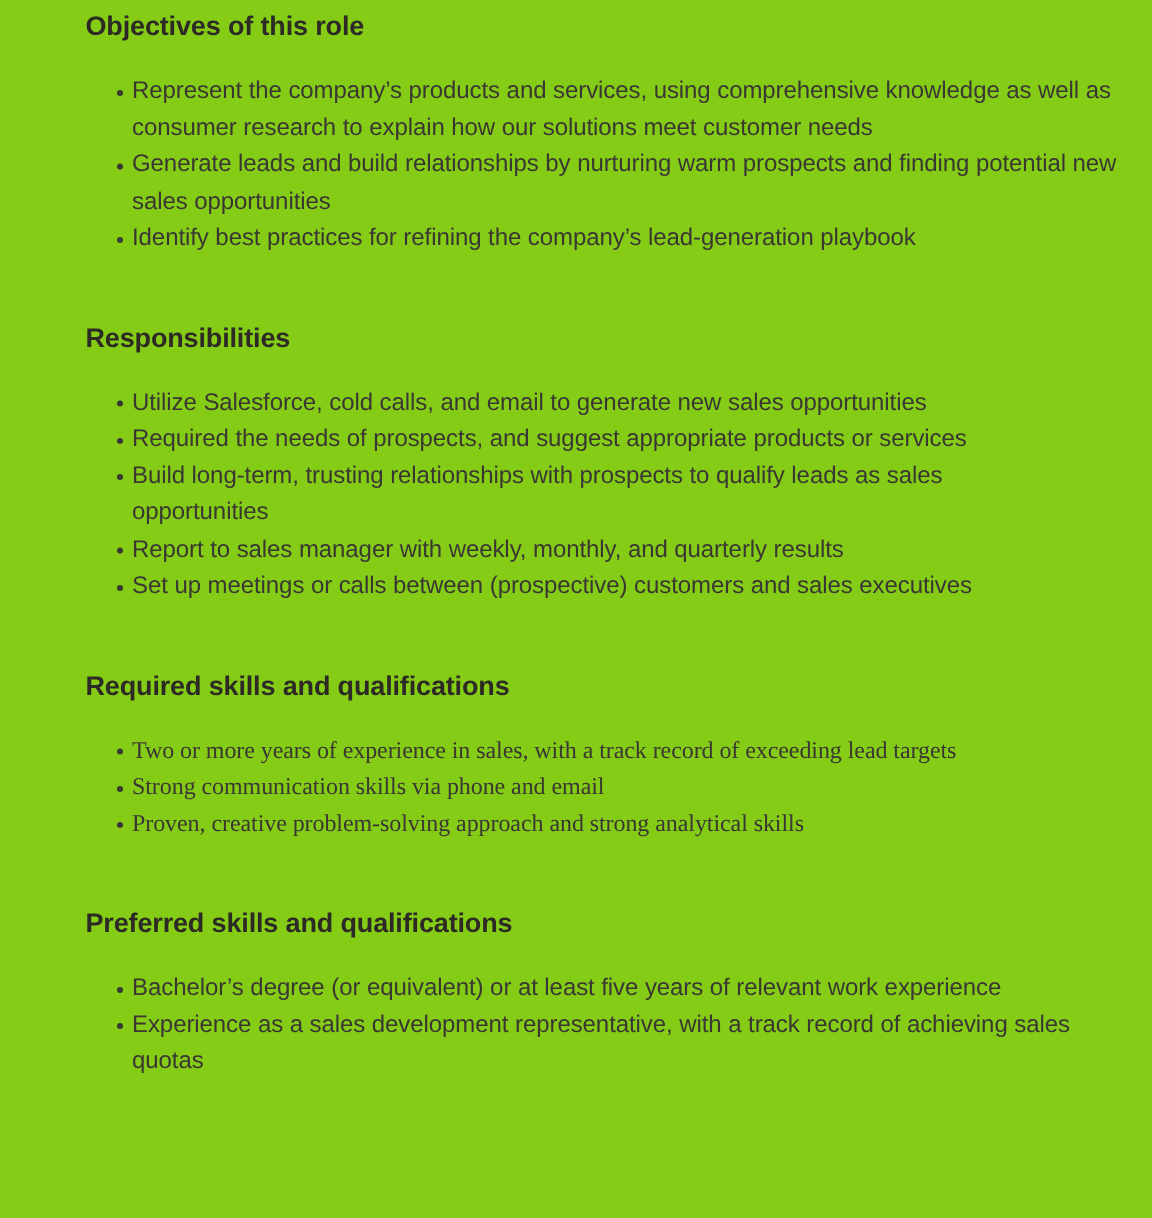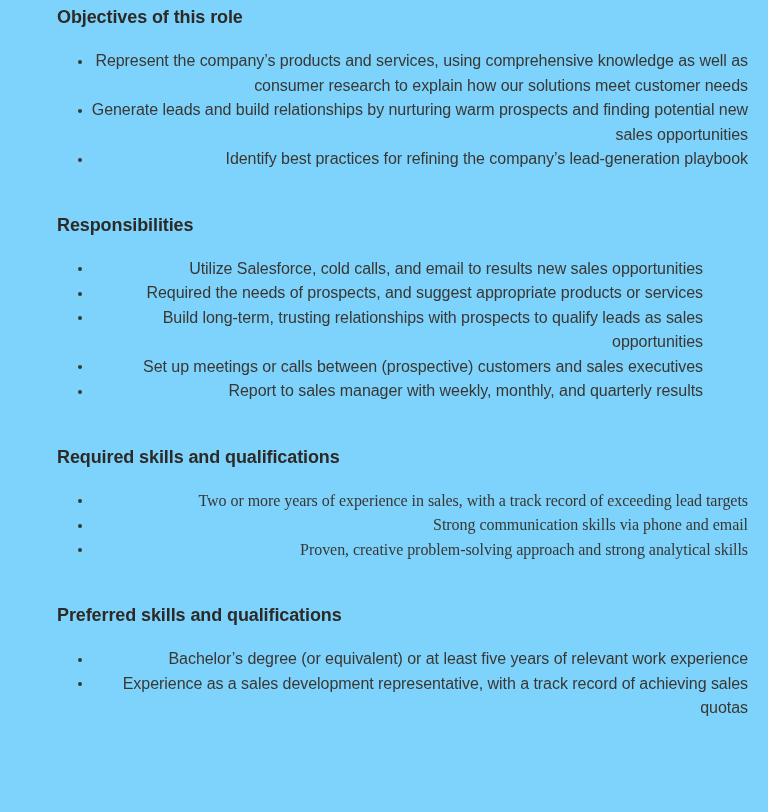--- a/index.html
+++ b/index.html
@@ -10,21 +10,21 @@
     width: 768px;
     height: 812px;
     background: #f5e9d7;
     font-family: "Liberation Sans", sans-serif;
     color: #3a3733;
     overflow: hidden;
   }
   .page {
     width: 768px;
     height: 812px;
-    background: #7dd3fc;
+    background: #84cc16;
     box-sizing: border-box;
     padding: 0 20px 0 57px;
     position: relative;
   }
   .section {
     margin: 0;
   }
   .section-heading {
     font-size: 18px;
     font-weight: bold;
@@ -38,21 +38,20 @@
     padding-top: 5px;
   }
   .spaced-heading {
     padding-top: 41px;
   }
   ul.bullets {
     list-style: none;
     margin: 0;
     padding: 0;
     padding-top: 20px;
-    text-align: right;
   }
   ul.bullets li {
     position: relative;
     padding-left: 31px;
     margin: 0 0 0 0;
     font-size: 16px;
     line-height: 24.5px;
     color: #3a3733;
     letter-spacing: -0.05px;
   }
@@ -81,25 +80,25 @@
     <ul class="bullets w-objectives">
       <li>Represent the company’s products and services, using comprehensive knowledge as well as consumer research to explain how our solutions meet customer needs</li>
       <li>Generate leads and build relationships by nurturing warm prospects and finding potential new sales opportunities</li>
       <li>Identify best practices for refining the company’s lead-generation playbook</li>
     </ul>
   </section>
 
   <section class="section">
     <h2 class="section-heading spaced-heading">Responsibilities</h2>
     <ul class="bullets w-resp">
-      <li>Utilize Salesforce, cold calls, and email to results new sales opportunities</li>
+      <li>Utilize Salesforce, cold calls, and email to generate new sales opportunities</li>
       <li>Required the needs of prospects, and suggest appropriate products or services</li>
       <li>Build long-term, trusting relationships with prospects to qualify leads as sales opportunities</li>
+      <li>Report to sales manager with weekly, monthly, and quarterly results</li>
       <li>Set up meetings or calls between (prospective) customers and sales executives</li>
-      <li>Report to sales manager with weekly, monthly, and quarterly results</li>
     </ul>
   </section>
 
   <section class="section">
     <h2 class="section-heading spaced-heading">Required skills and qualifications</h2>
     <ul class="bullets w-req">
       <li>Two or more years of experience in sales, with a track record of exceeding lead targets</li>
       <li>Strong communication skills via phone and email</li>
       <li>Proven, creative problem-solving approach and strong analytical skills</li>
     </ul>

